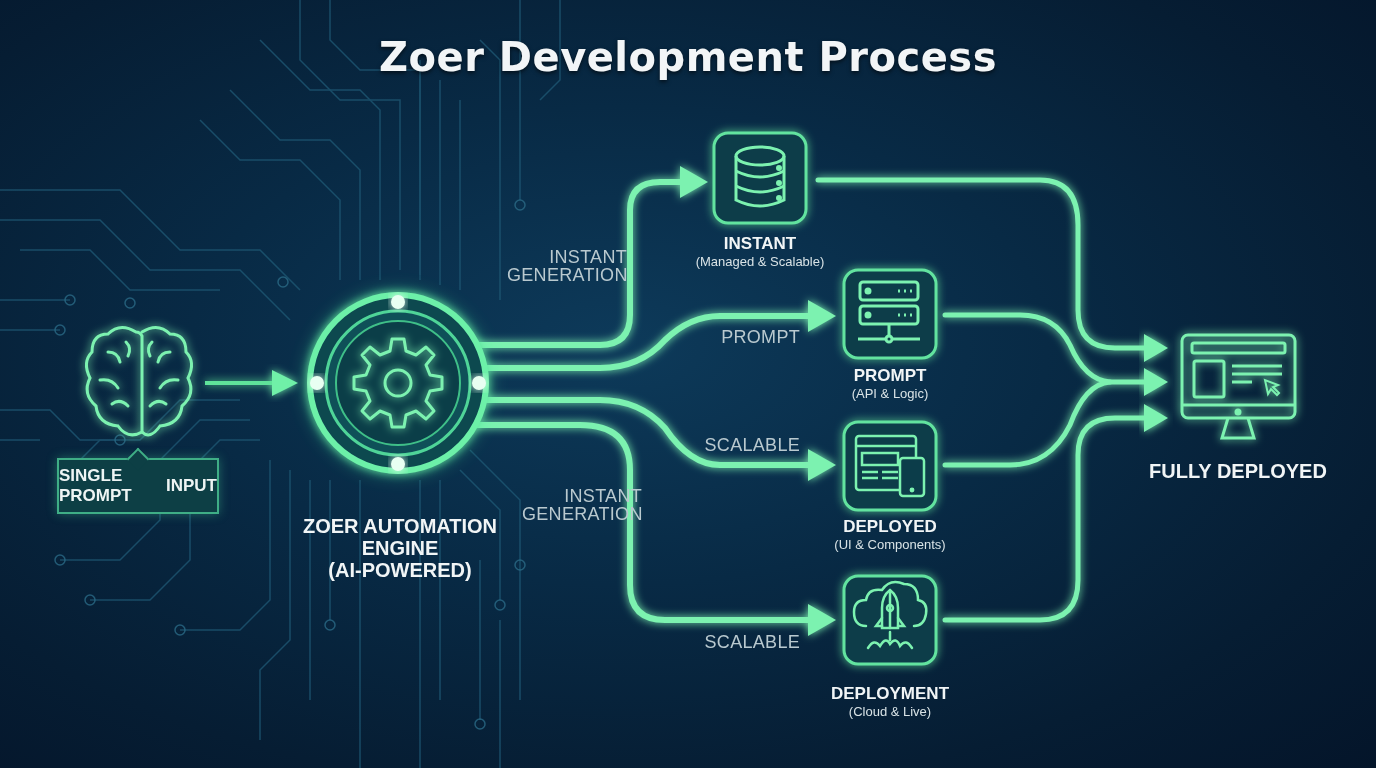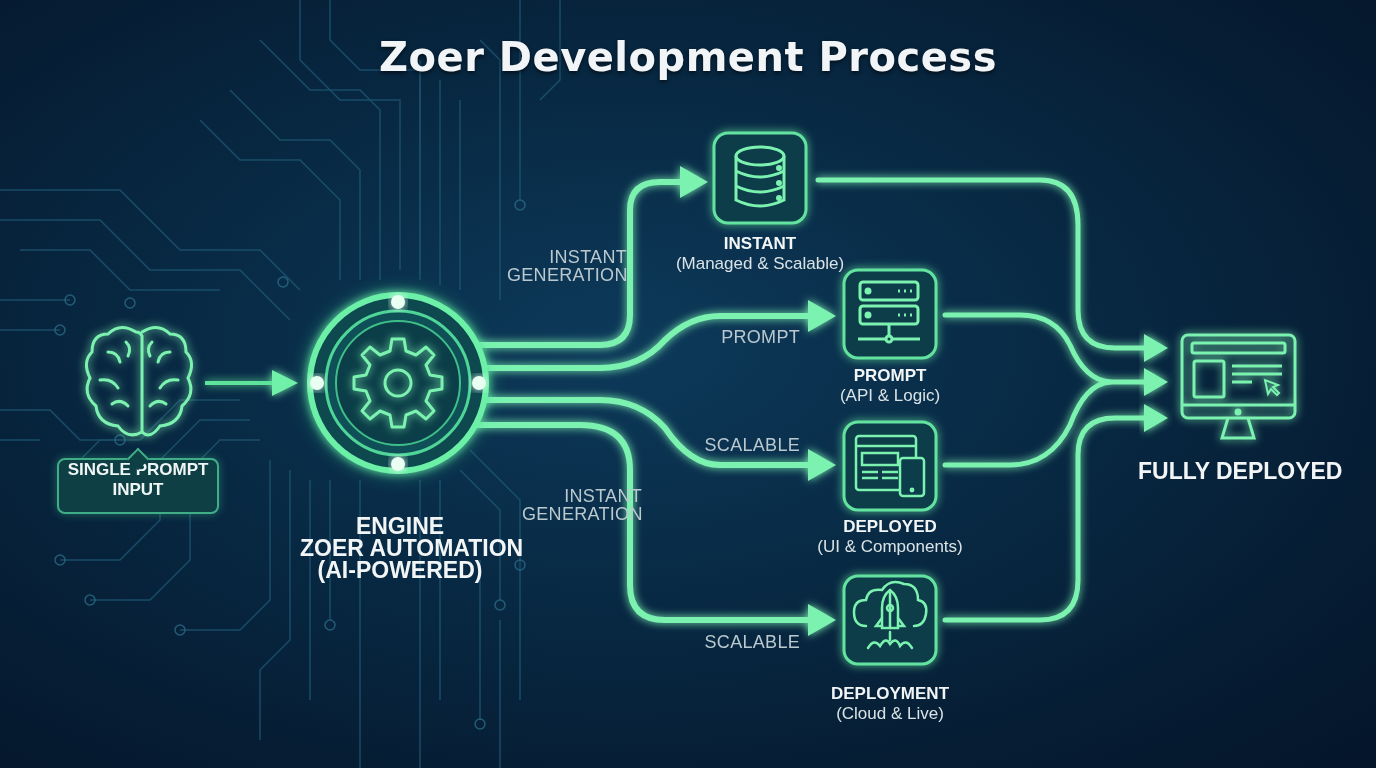--- a/index.html
+++ b/index.html
@@ -11,28 +11,28 @@
   }
   svg.layer { position:absolute; left:0; top:0; }
   .title {
     position:absolute; left:0; width:1376px; top:34px; text-align:center;
     font-family: "DejaVu Sans", sans-serif; font-weight:bold; font-size:40px;
     color:#f2f5f7; letter-spacing:0.5px;
     text-shadow: 0 2px 4px rgba(0,0,0,0.6);
   }
   .lbl { position:absolute; text-align:center; white-space:nowrap; }
   .node-title { font-weight:bold; font-size:17px; color:#f1f5f6; }
-  .node-sub { font-size:17px; color:#d9e3e6; }
+  .node-sub { font-size:13px; color:#d9e3e6; }
   .edge-lbl { font-size:18px; color:#b9c9cf; letter-spacing:0.3px; line-height:18px;text-align:right; }
-  .big-lbl { font-weight:bold; font-size:23px; color:#f1f5f6; line-height:22px; }
+  .big-lbl { font-weight:bold; font-size:20px; color:#f1f5f6; line-height:22px; }
   .callout {
     position:absolute; left:57px; top:458px; width:158px; height:52px;
-    border:2px solid #3fae86; border-radius:8px; background:#0d3f45;
+    border:2px solid #3fae86; border-radius:0; background:#0d3f45;
     box-shadow:0 0 10px rgba(80,230,160,0.35);
-    display:flex; flex-direction:column; align-items:center; justify-content:flex-start;
+    display:flex; flex-direction:row; align-items:center; justify-content:flex-start;
     font-weight:bold; font-size:17px; color:#eef5f4; line-height:20px;
   }
   .callout:before {
     content:""; position:absolute; left:71px; top:-9px; width:14px; height:14px;
     background:#0d3f45; border-left:2px solid #3fae86; border-top:2px solid #3fae86;
     transform:rotate(45deg);
   }
 </style>
 </head>
 <body>
@@ -223,22 +223,22 @@
 </svg>
 
 <div class="title">Zoer Development Process</div>
 
 <div class="callout">
   <span>SINGLE PROMPT</span>
   <span>INPUT</span>
 </div>
 
 <div class="lbl big-lbl" style="left:300px; top:515px; width:200px;">
+  <div>ZOER AUTOMATION</div>
   <div>ENGINE</div>
-  <div>ZOER AUTOMATION</div>
   <div>(AI-POWERED)</div>
 </div>
 
 <div class="lbl edge-lbl" style="left:507px; top:248px; width:120px;">
   <div>INSTANT</div>
   <div>GENERATION</div>
 </div>
 <div class="lbl edge-lbl" style="left:700px; top:328px; width:100px;">PROMPT</div>
 <div class="lbl edge-lbl" style="left:700px; top:436px; width:100px;">SCALABLE</div>
 <div class="lbl edge-lbl" style="left:522px; top:487px; width:120px;">

